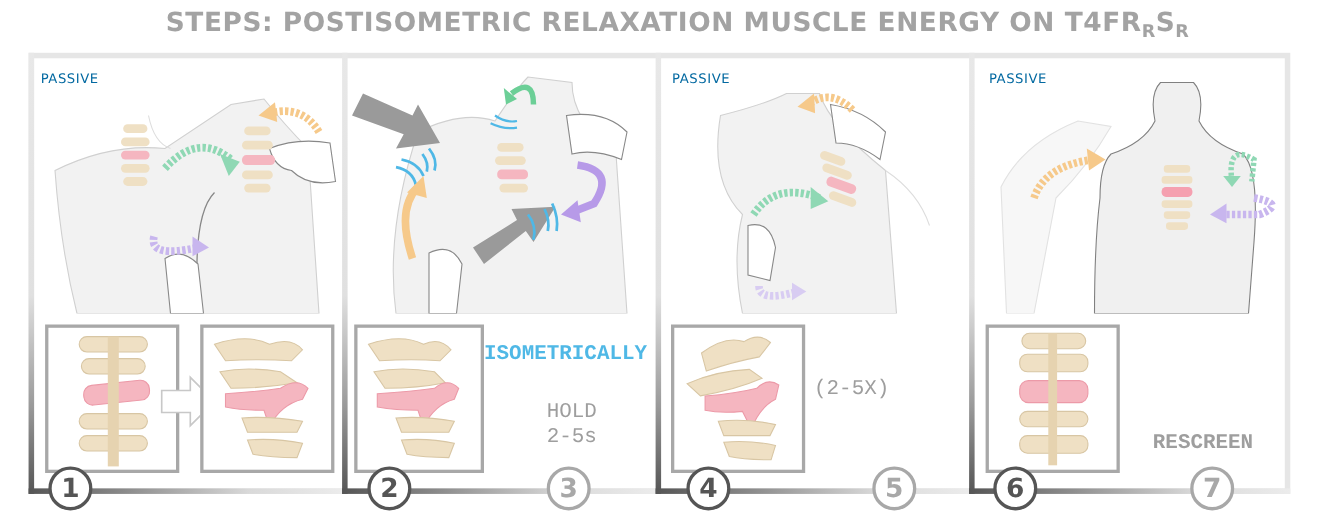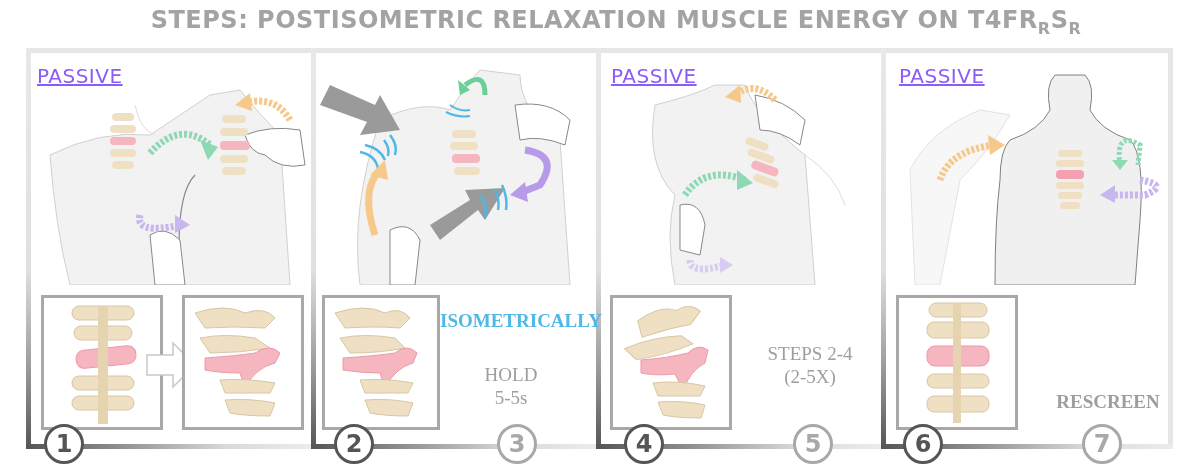--- a/index.html
+++ b/index.html
@@ -25,41 +25,40 @@
   .bottom-bar {
     position: absolute; top: 444px; height: 5px;
     background: linear-gradient(to right, #555555 0%, #8a8a8a 30%, #d9d9d9 70%, #ececec 100%);
   }
   .left-bar {
     position: absolute; top: 48px; width: 5px; height: 401px;
     background: linear-gradient(to bottom, #e8e8e8 0%, #e0e0e0 55%, #9a9a9a 80%, #555555 100%);
   }
 
   .passive {
-    position: absolute; font-size: 20px; color: #8b5cf6; letter-spacing: 0.5px;
+    position: absolute; font-size: 12px; color: #0369a1; letter-spacing: 0.5px;
     font-family: "DejaVu Sans", sans-serif;
-    text-decoration: underline;
   }
 
   .illus { position: absolute; }
 
   .inset {
     position: absolute; border: 3px solid #a8a8a8; background: #ffffff; overflow: hidden;
   }
 
   .step-circle {
     position: absolute; width: 40px; height: 40px; border-radius: 50%;
     background: #ffffff; border: 3px solid; text-align: center;
     font-family: "DejaVu Sans", sans-serif; font-weight: bold; font-size: 24px; line-height: 34px;
   }
   .step-dark { border-color: #555555; color: #555555; }
   .step-light { border-color: #a8a8a8; color: #a8a8a8; }
 
   .note {
-    position: absolute; text-align: center; font-family: Liberation Serif, serif;
+    position: absolute; font-family: Liberation Mono, monospace;
   }
   .blue-note { color: #4fb8e6; font-weight: bold; font-size: 19px; line-height: 24px; }
   .gray-note { color: #9e9e9e; font-size: 19px; line-height: 23px; }
   .gray-bold { color: #9e9e9e; font-weight: bold; font-size: 19px; }
 </style>
 </head>
 <body>
 
 <div class="title"><span>STEPS: POSTISOMETRIC RELAXATION MUSCLE ENERGY ON T4FR</span><span class="sub">R</span><span>S</span><span class="sub">R</span></div>
 
@@ -178,23 +177,23 @@
     <path d="M15,40 Q40,35 70,40 L80,50 Q55,55 25,55 Z" fill="#efe0c4" stroke="#d8c6a4"></path>
     <path d="M18,60 Q50,58 70,55 Q82,45 92,55 L88,65 Q70,70 60,90 L55,75 Q35,75 18,72 Z" fill="#f5b6c0" stroke="#ec9aa8"></path>
     <path d="M35,82 Q60,80 88,85 L83,95 Q60,95 40,95 Z" fill="#efe0c4" stroke="#d8c6a4"></path>
     <path d="M40,102 Q65,100 88,105 L83,118 Q60,118 45,115 Z" fill="#efe0c4" stroke="#d8c6a4"></path>
   </svg>
 </div>
 
 <div class="note blue-note" style="left:440px; top:309px; width:150px;">
   <div>ISOMETRICALLY</div>
 </div>
-<div class="note gray-note" style="left:466px; top:363px; width:90px;">
+<div class="note gray-note" style="left:497px; top:363px; width:90px;">
   <div>HOLD</div>
-  <div>5-5s</div>
+  <div>2-5s</div>
 </div>
 
 <div class="step-circle step-dark" style="left:334px; top:424px;">2</div>
 <div class="step-circle step-light" style="left:497px; top:424px;">3</div>
 
 <div class="passive" style="left:611px; top:64px;">PASSIVE</div>
 
 <svg class="illus" style="left:605px; top:75px;" width="270" height="210">
   <path d="M50,30 Q90,20 110,10 L140,10 Q150,40 200,80 L210,210 L70,210 Q60,160 70,120 Q40,90 50,30 Z" fill="#f2f2f2" stroke="#d0d0d0"></path>
   <path d="M150,20 Q180,25 200,45 L195,70 Q175,55 155,55 Z" fill="#ffffff" stroke="#888888"></path>
@@ -218,21 +217,20 @@
   <svg width="116" height="129">
     <path d="M25,15 Q50,5 65,15 Q80,10 88,22 L75,32 Q50,30 25,32 Z" fill="#efe0c4" stroke="#d8c6a4" transform="rotate(-15 55 20)"></path>
     <path d="M12,45 Q40,38 70,42 L80,52 Q55,58 22,58 Z" fill="#efe0c4" stroke="#d8c6a4" transform="rotate(-10 45 50)"></path>
     <path d="M28,62 Q55,60 75,55 Q85,45 95,52 L92,65 Q78,72 70,92 L62,76 Q42,78 28,75 Z" fill="#f5b6c0" stroke="#ec9aa8"></path>
     <path d="M40,85 Q65,82 92,88 L87,98 Q64,98 45,98 Z" fill="#efe0c4" stroke="#d8c6a4"></path>
     <path d="M45,104 Q70,102 92,107 L88,120 Q64,120 50,117 Z" fill="#efe0c4" stroke="#d8c6a4"></path>
   </svg>
 </div>
 
 <div class="note gray-note" style="left:740px; top:342px; width:140px;">
-  <div>STEPS 2-4</div>
   <div>(2-5X)</div>
 </div>
 
 <div class="step-circle step-dark" style="left:624px; top:424px;">4</div>
 <div class="step-circle step-light" style="left:793px; top:424px;">5</div>
 
 <div class="passive" style="left:899px; top:64px;">PASSIVE</div>
 
 <svg class="illus" style="left:900px; top:70px;" width="268" height="215">
 

